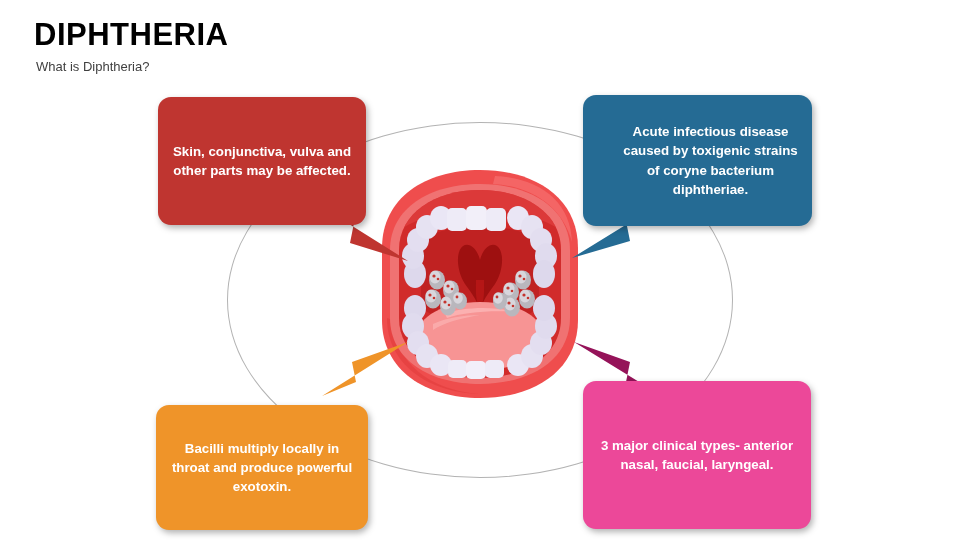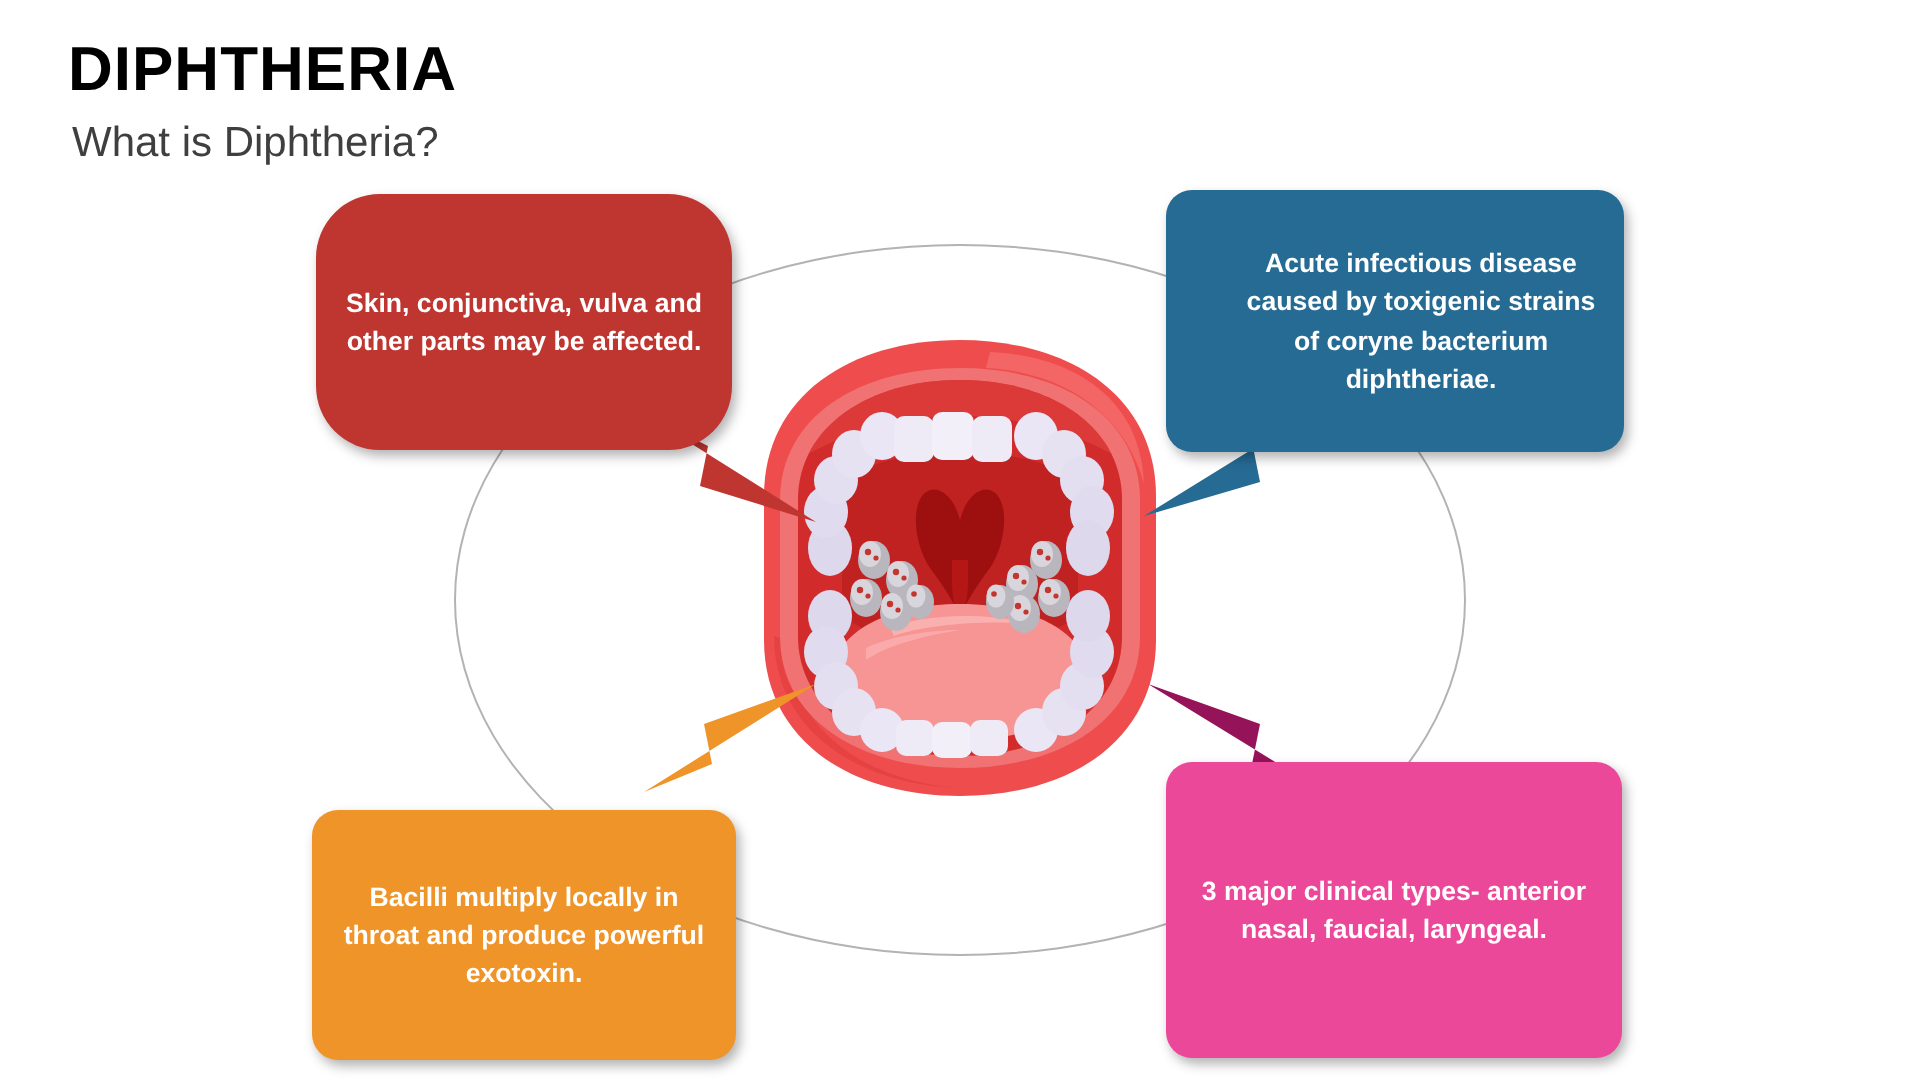--- a/index.html
+++ b/index.html
@@ -32,21 +32,21 @@
     font-weight: bold;
     letter-spacing: 0.5px;
     color: #000000;
     line-height: 1.1;
     white-space: nowrap;
   }
   #subtitle {
     position: absolute;
     left: 36px;
     top: 60px;
-    font-size: 21px;
+    font-size: 13px;
     font-weight: normal;
     color: #3f3f3f;
     line-height: 1.1;
     white-space: nowrap;
   }
 
   
   #bg-ellipse {
     position: absolute;
     left: 227px;
@@ -85,21 +85,21 @@
     z-index: 5;
   }
   .bubble .txt { width: 100%; }
 
   .tail {
     position: absolute;
     z-index: 4;
   }
   .tail svg { display: block; }
 
-  #bubble-skin      { left: 158px; top: 97px;  width: 208px; height: 128px; background: #BF3530; border-radius: 32px; }
+  #bubble-skin      { left: 158px; top: 97px;  width: 208px; height: 128px; background: #BF3530; }
   #bubble-acute     { left: 583px; top: 95px;  width: 229px; height: 131px; background: #256B94; padding-left: 40px; }
   #bubble-bacilli   { left: 156px; top: 380px; width: 212px; height: 125px; background: #EF9429; margin-top: 25px; }
   #bubble-types     { left: 583px; top: 381px; width: 228px; height: 148px; background: #ec4899; }
 </style>
 </head>
 <body>
 
 <div id="slide">
 
   <div id="title">DIPHTHERIA</div>

